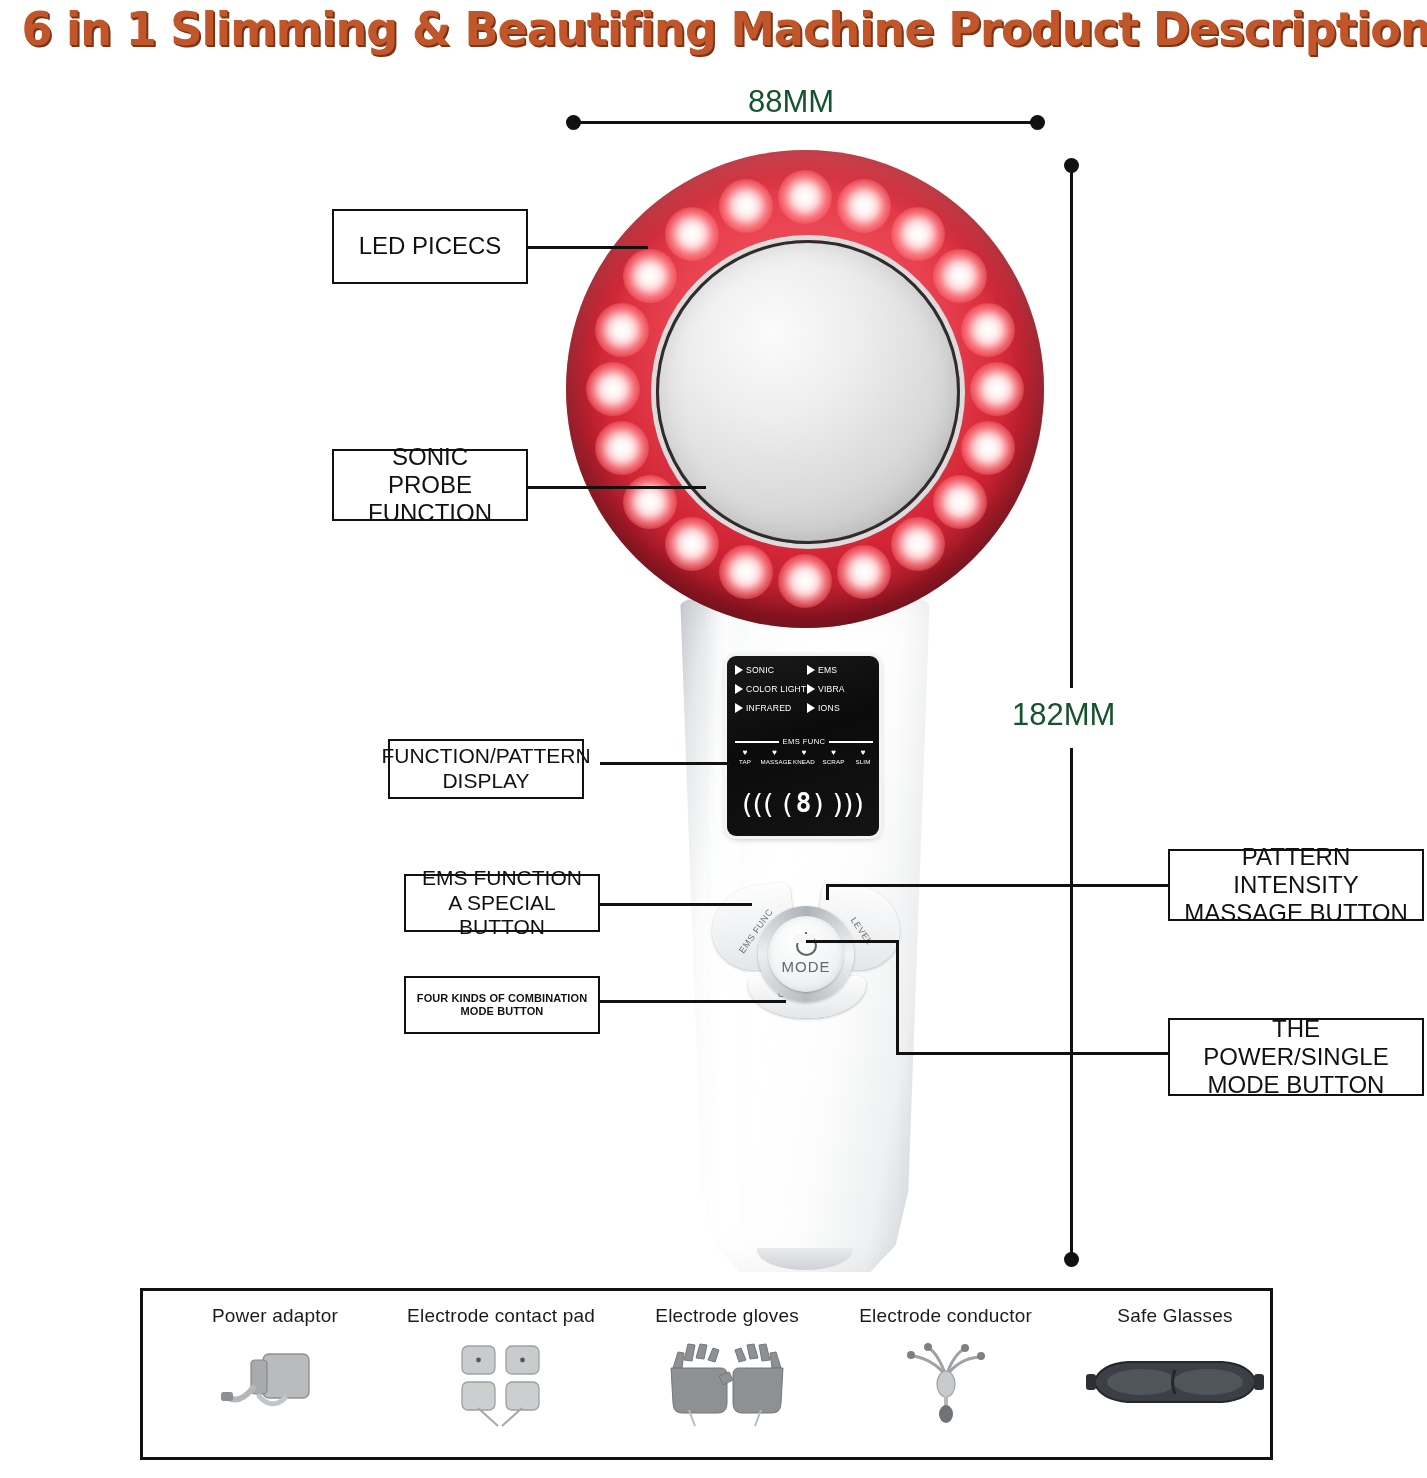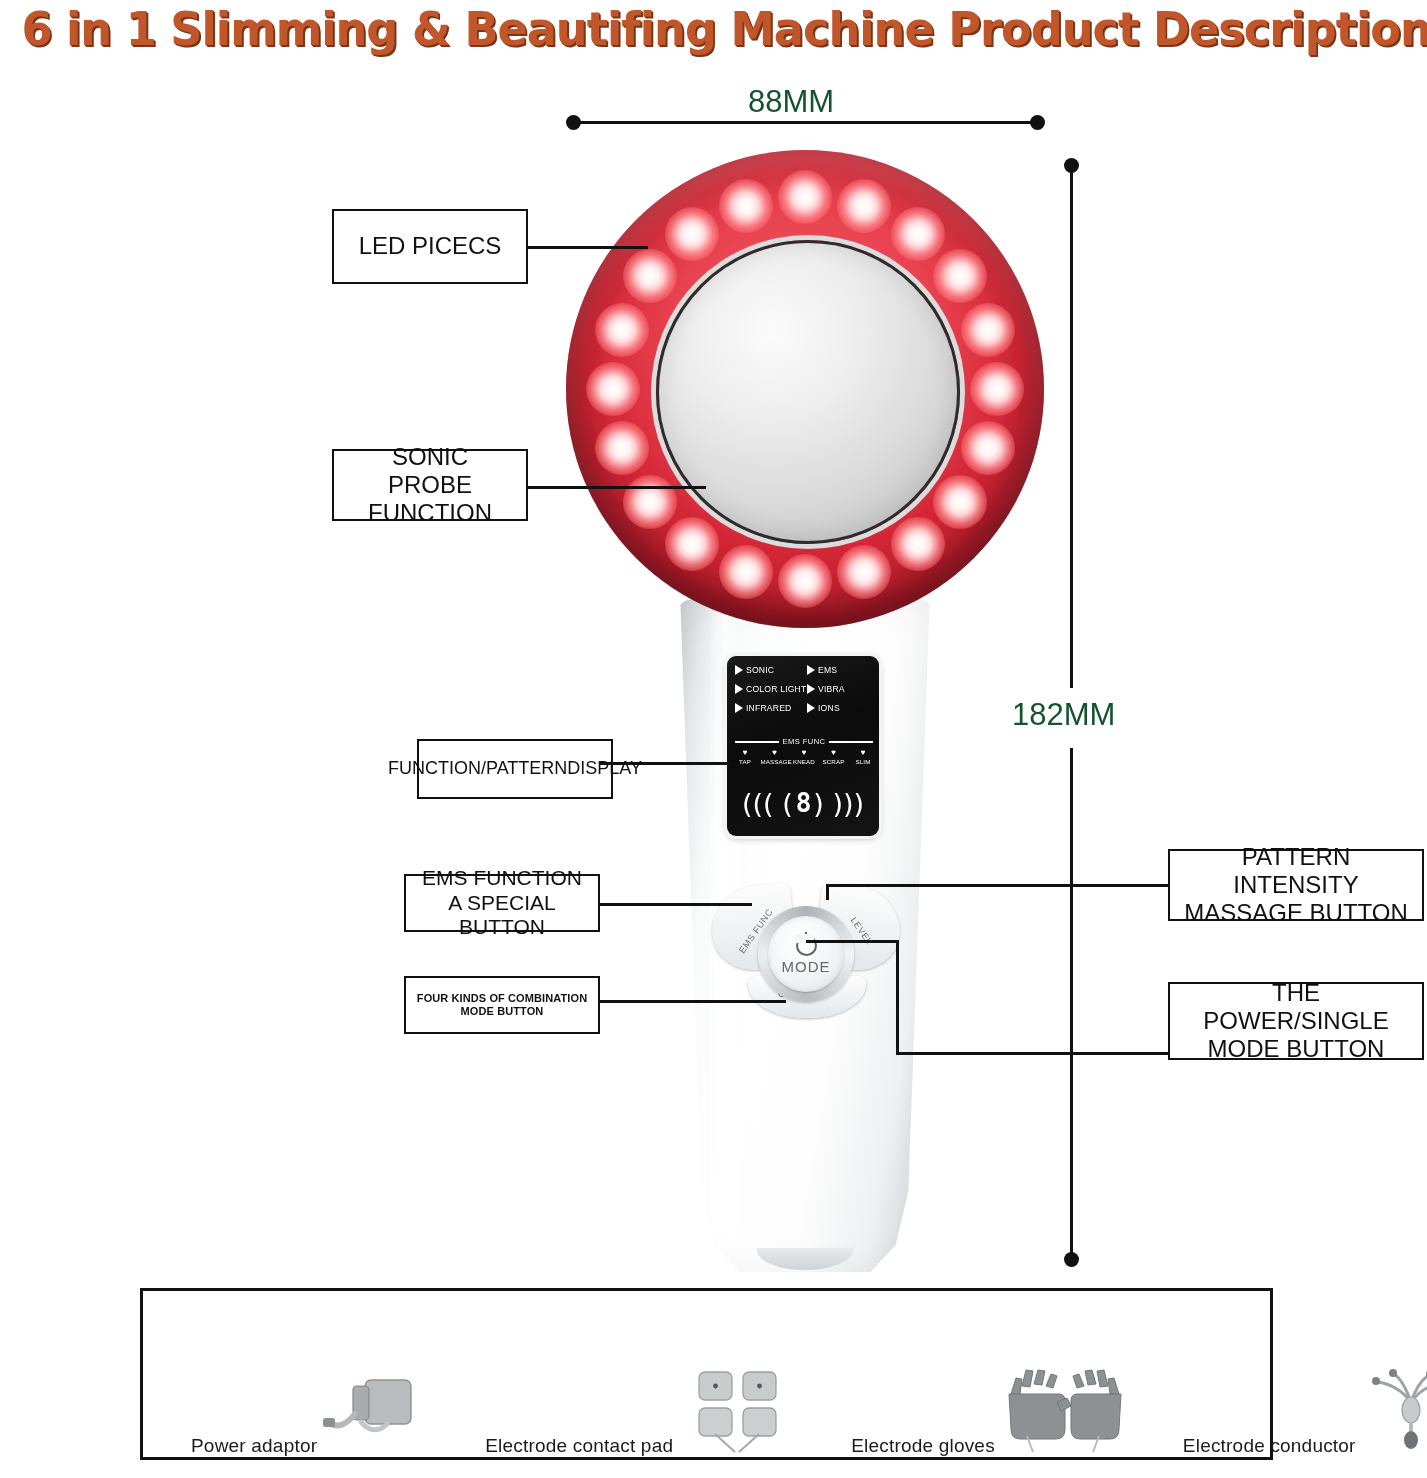--- a/index.html
+++ b/index.html
@@ -186,21 +186,21 @@
     content:"";position:absolute;left:-3px;top:-3px;width:19px;height:9px;background:#f6f7f8;
   }
   #modebtn .mlabel{font-size:15px;color:#62686e;letter-spacing:1px;}
 
   
   #accbox{
     position:absolute;left:140px;top:1288px;width:1133px;height:172px;
     border:3px solid #111;background:#fff;box-sizing:border-box;
     display:flex;
   }
-  .acc{flex:1;display:flex;flex-direction:row;align-items:flex-end;padding-top:14px;margin-left:48px;}
+  .acc{flex:1;display:flex;flex-direction:column;align-items:center;padding-top:14px;margin-left:48px;}
   .acclabel{font-size:19px;color:#1b1b1b;letter-spacing:.2px;white-space:nowrap;}
   .accart{margin-top:12px;height:92px;display:flex;align-items:center;justify-content:center;}
 </style>
 </head>
 <body>
 
 <div id="stage">
 
   <div class="title">6 in 1 Slimming &amp; Beautifing Machine Product Description</div>
 
@@ -339,21 +339,21 @@
     <span>LED PICECS</span>
   </div>
   <div class="leader" style="left:528px;top:246px;width:120px;"></div>
 
   <div class="callout" style="left:332px;top:449px;width:196px;height:72px;flex-direction:column;">
     <span>SONIC</span>
     <span>PROBE FUNCTION</span>
   </div>
   <div class="leader" style="left:528px;top:486px;width:178px;"></div>
 
-  <div class="callout" style="left:417px;top:739px;width:196px;height:60px;flex-direction:row;font-size:18px;">
+  <div class="callout" style="left:388px;top:739px;width:196px;height:60px;flex-direction:column;font-size:21px;">
     <span>FUNCTION/PATTERN</span>
     <span>DISPLAY</span>
   </div>
   <div class="leader" style="left:600px;top:762px;width:130px;"></div>
 
   <div class="callout" style="left:404px;top:874px;width:196px;height:58px;flex-direction:column;font-size:21px;">
     <span>EMS FUNCTION</span>
     <span>A SPECIAL BUTTON</span>
   </div>
   <div class="leader" style="left:600px;top:903px;width:152px;"></div>
@@ -364,21 +364,21 @@
   </div>
   <div class="leader" style="left:600px;top:1000px;width:186px;"></div>
 
   <div class="callout" style="left:1168px;top:849px;width:256px;height:72px;flex-direction:column;">
     <span>PATTERN INTENSITY</span>
     <span>MASSAGE BUTTON</span>
   </div>
   <div class="leader" style="left:826px;top:884px;width:342px;"></div>
   <div class="leader-v" style="left:826px;top:884px;height:16px;"></div>
 
-  <div class="callout" style="left:1168px;top:982px;width:256px;height:78px;flex-direction:column;">
+  <div class="callout" style="left:1168px;top:1018px;width:256px;height:78px;flex-direction:column;">
     <span>THE POWER/SINGLE</span>
     <span>MODE BUTTON</span>
   </div>
   <div class="leader" style="left:806px;top:940px;width:92px;"></div>
   <div class="leader-v" style="left:896px;top:940px;height:114px;"></div>
   <div class="leader" style="left:896px;top:1052px;width:272px;"></div>
 
   <div id="accbox">
 
     <div class="acc">
@@ -451,16 +451,29 @@
           <g fill="#7d8184">
             <circle cx="20" cy="13" r="4"></circle>
               <circle cx="37" cy="5" r="4"></circle>
             <circle cx="74" cy="6" r="4"></circle>
               <circle cx="90" cy="14" r="4"></circle>
           </g>
         </svg>
       </span>
     </div>
 
+    <div class="acc">
+      <span class="acclabel">Safe Glasses</span>
+      <span class="accart">
+        <svg width="190" height="86" viewBox="0 0 190 86">
+          <path d="M14 40 q6 -18 34 -20 h94 q28 2 34 20 q-6 18 -34 20 h-94 q-28 -2 -34 -20 z" fill="#3c4046" stroke="#23262a" stroke-width="2"></path>
+          <ellipse cx="62" cy="40" rx="35" ry="13" fill="#50555c"></ellipse>
+          <ellipse cx="128" cy="40" rx="35" ry="13" fill="#50555c"></ellipse>
+          <path d="M95 28 q-5 12 0 24" stroke="#23262a" stroke-width="3" fill="none"></path>
+          <rect x="6" y="32" width="10" height="16" rx="3" fill="#2c3035"></rect>
+          <rect x="174" y="32" width="10" height="16" rx="3" fill="#2c3035"></rect>
+        </svg>
+      </span>
+    </div>
 
   </div>
 
 </div>
 
 </body></html>

